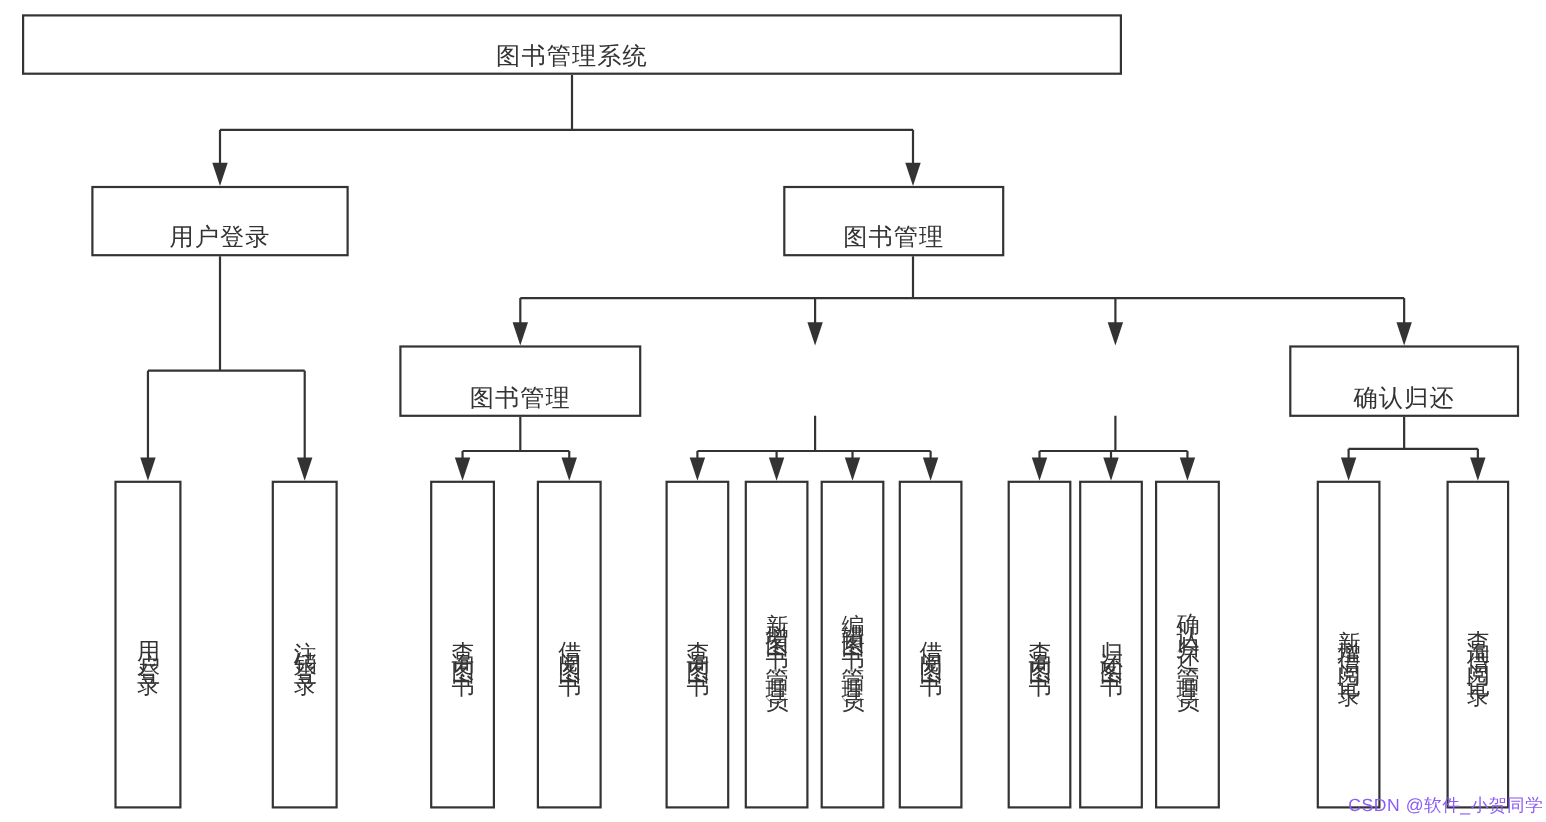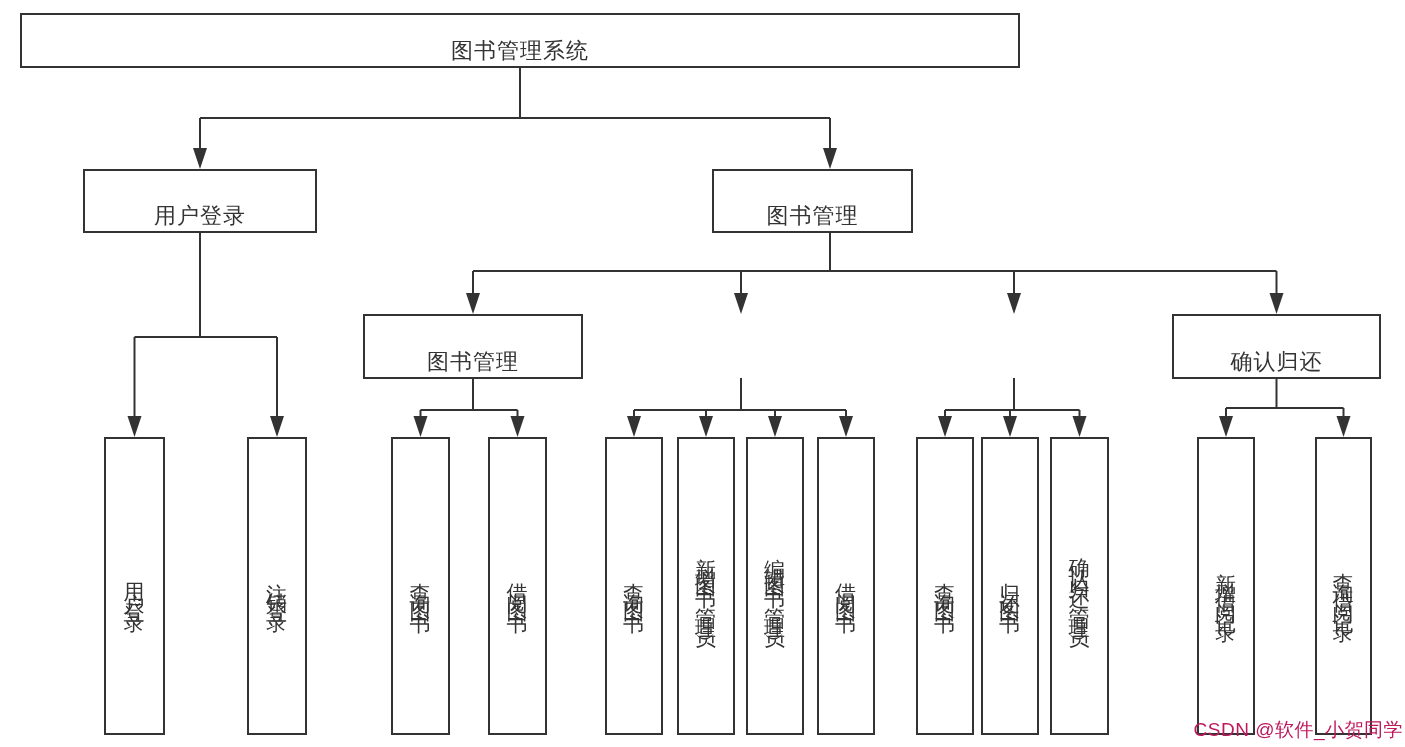--- a/index.html
+++ b/index.html
@@ -14,21 +14,21 @@
     display:flex;align-items:center;justify-content:center;z-index:2;
   }
   .node.h{font-size:22px;letter-spacing:1px;align-items:flex-end;}
   .node.v{font-size:21px;}
   .node.v .vt{
     writing-mode:vertical-rl;text-orientation:mixed;
     letter-spacing:10px;line-height:1;
   }
   .watermark{
     position:absolute;right:2px;bottom:4px;z-index:5;
-    font-size:19px;color:#be185d;letter-spacing:0.5px;
+    font-size:16px;color:#8b5cf6;letter-spacing:0.5px;
   }
 </style>
 </head>
 <body>
 
 <div class="canvas">
 
   <svg id="edges" width="1405" height="747">
       <path d="M520 68 V118 M200 118 H830" stroke="#333333" stroke-width="2" fill="none"></path>
       <path d="M200 118 V153" stroke="#333333" stroke-width="2" fill="none"></path>

